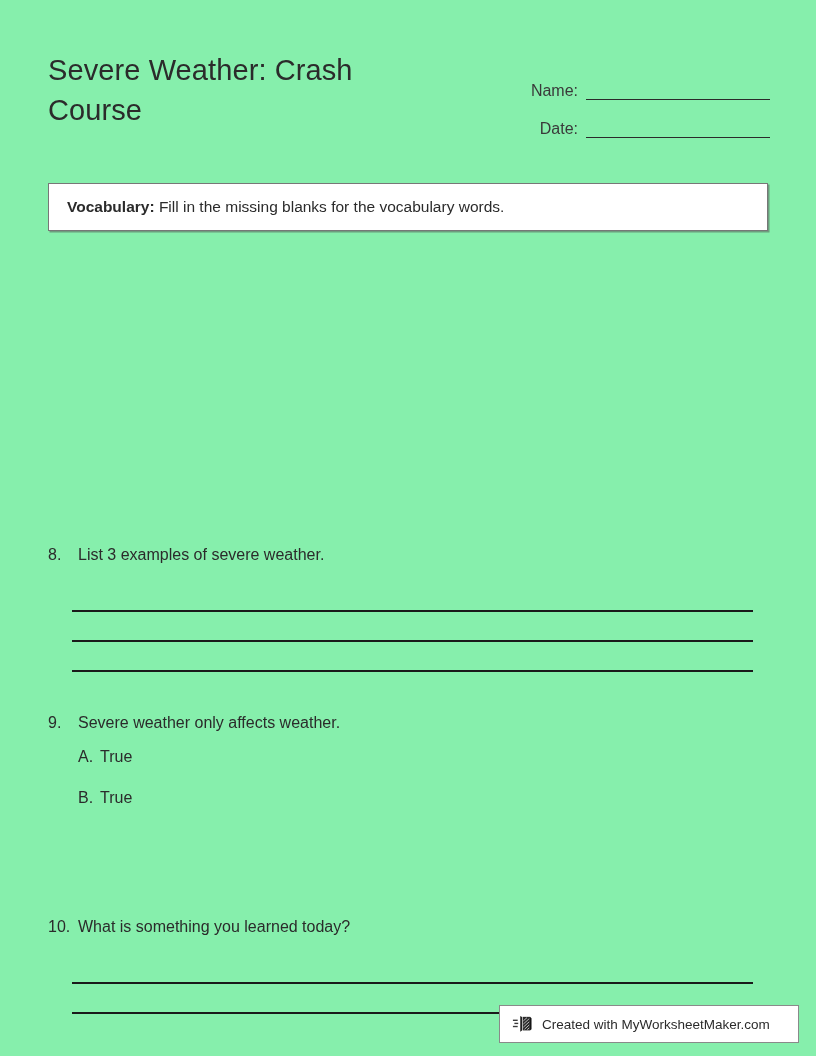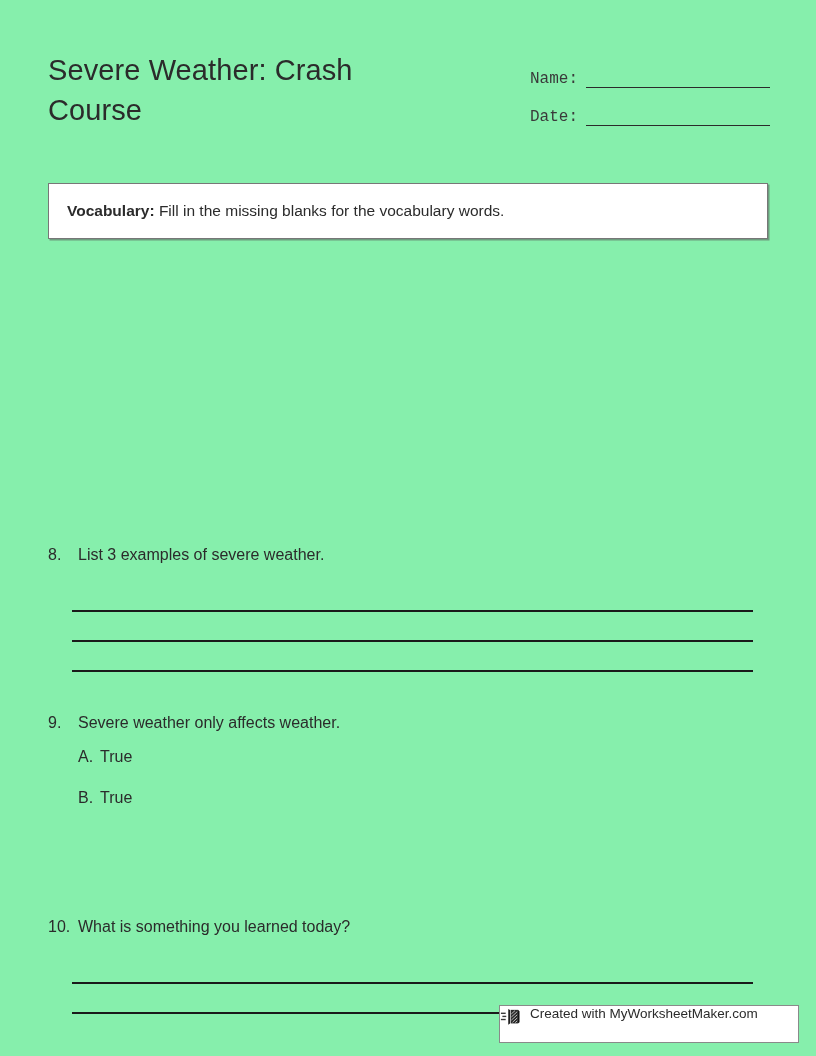--- a/index.html
+++ b/index.html
@@ -26,23 +26,22 @@
     font-size: 29px;
     font-weight: 300;
     line-height: 40px;
     letter-spacing: 0.1px;
     color: #2b2b2b;
   }
 
   .meta {
     position: absolute;
     left: 500px;
-    top: 54px;
+    top: 66px;
     width: 270px;
-    font-family: Liberation Mono, monospace;
   }
   .meta-row {
     display: flex;
     align-items: flex-end;
     justify-content: flex-end;
     height: 38px;
   }
   .meta-label {
     font-size: 16px;
     font-weight: 400;
@@ -57,21 +56,21 @@
     height: 0;
     margin-bottom: 4px;
   }
 
   
   .vocab-box {
     position: absolute;
     left: 48px;
     top: 183px;
     width: 720px;
-    height: 56px;
+    height: 48px;
     box-sizing: border-box;
     border: 1.2px solid #777777;
     background: #ffffff;
     box-shadow: 1.5px 1.5px 0 rgba(90,90,90,0.55);
     display: flex;
     align-items: center;
   }
   .vocab-text {
     font-size: 15.5px;
     padding-left: 18px;
@@ -136,21 +135,22 @@
   .footer-badge {
     position: absolute;
     left: 499px;
     top: 1005px;
     width: 300px;
     height: 38px;
     box-sizing: border-box;
     border: 1px solid #8a8a8a;
     background: #ffffff;
     display: flex;
-    align-items: flex-start;
+    align-items: center;
+    padding-left: 12px;
   }
   .footer-logo {
     width: 22px;
     height: 22px;
     flex: none;
     margin-right: 8px;
     display: block;
   }
   .footer-text {
     font-size: 13.5px;

